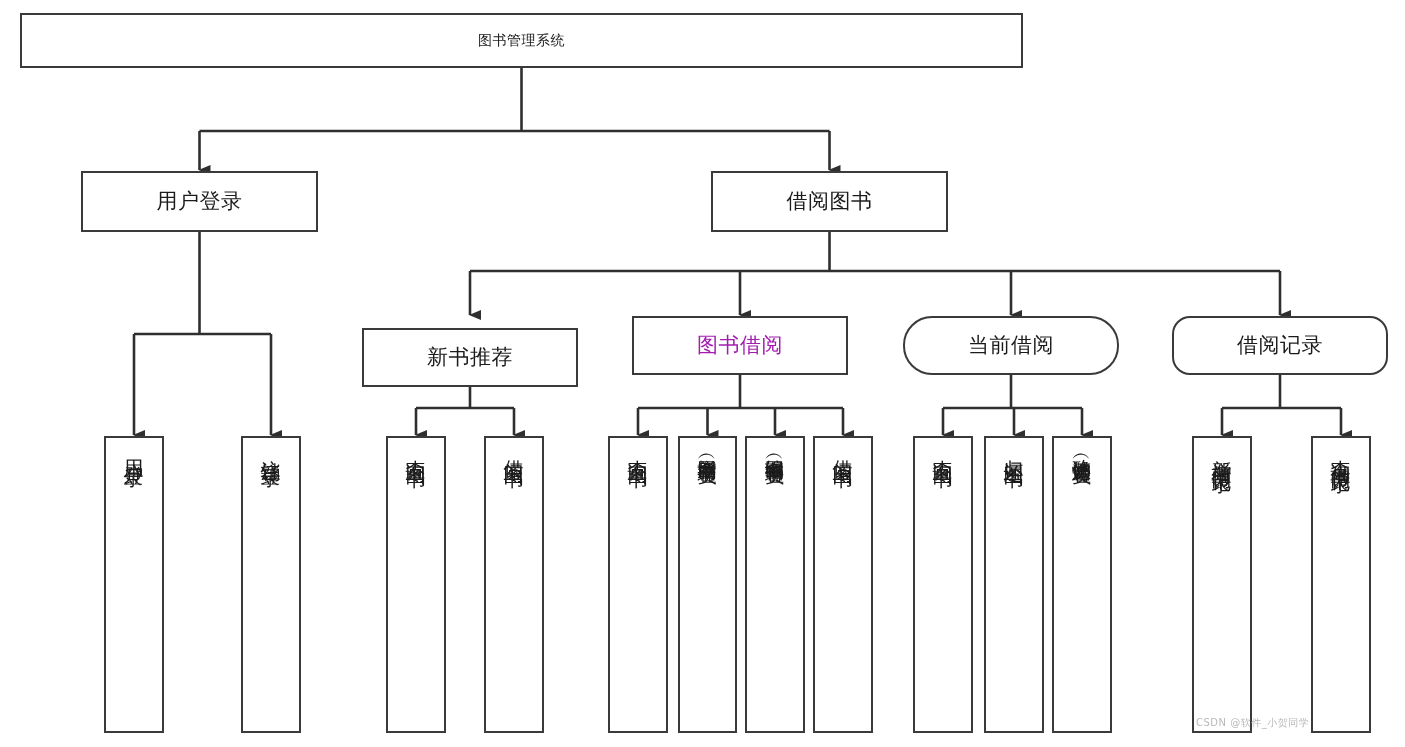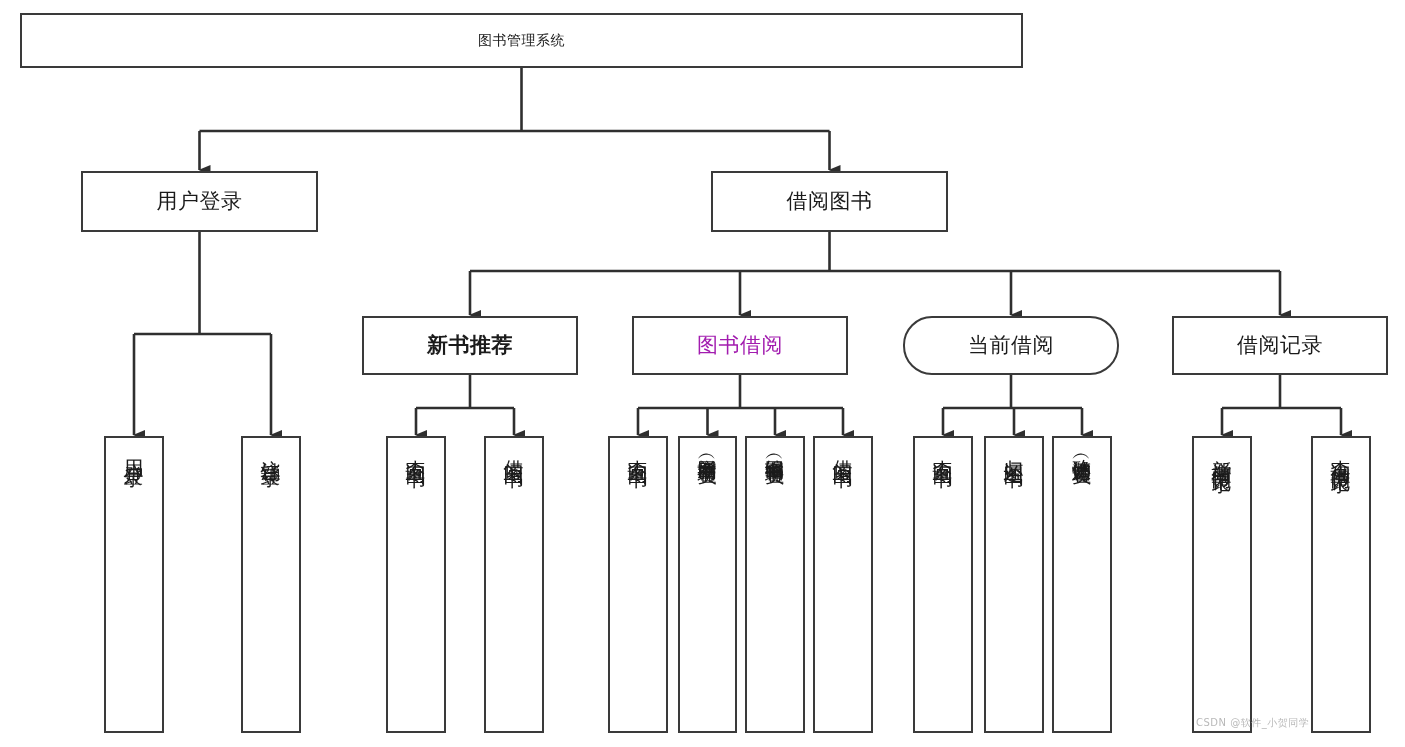--- a/index.html
+++ b/index.html
@@ -128,30 +128,30 @@
   <div id="node-layer">
       <div class="node-box horizontal root" style="left: 20px; top: 13px; width: 1003px; height: 55px; border-color: rgb(58, 58, 58); background: rgb(255, 255, 255);">
         <span class="node-label" style="color: rgb(27, 27, 27);">图书管理系统</span>
       </div>
       <div class="node-box horizontal" style="left: 81px; top: 171px; width: 237px; height: 61px; border-color: rgb(58, 58, 58); background: rgb(255, 255, 255);">
         <span class="node-label" style="color: rgb(27, 27, 27);">用户登录</span>
       </div>
       <div class="node-box horizontal" style="left: 711px; top: 171px; width: 237px; height: 61px; border-color: rgb(58, 58, 58); background: rgb(255, 255, 255);">
         <span class="node-label" style="color: rgb(27, 27, 27);">借阅图书</span>
       </div>
-      <div class="node-box horizontal" style="left: 362px; top: 316px; width: 216px; height: 59px; border-color: rgb(58, 58, 58); background: rgb(255, 255, 255); font-weight: bold;">
+      <div class="node-box horizontal" style="left: 362px; top: 328px; width: 216px; height: 59px; border-color: rgb(58, 58, 58); background: rgb(255, 255, 255);">
         <span class="node-label" style="color: rgb(27, 27, 27);">新书推荐</span>
       </div>
       <div class="node-box horizontal" style="left: 632px; top: 316px; width: 216px; height: 59px; border-color: rgb(58, 58, 58); background: rgb(255, 255, 255);">
         <span class="node-label" style="color: #a21caf;">图书借阅</span>
       </div>
       <div class="node-box horizontal" style="left: 903px; top: 316px; width: 216px; height: 59px; border-color: rgb(58, 58, 58); background: rgb(255, 255, 255); border-radius: 29px;">
         <span class="node-label" style="color: rgb(27, 27, 27);">当前借阅</span>
       </div>
-      <div class="node-box horizontal" style="left: 1172px; top: 316px; width: 216px; height: 59px; border-color: rgb(58, 58, 58); background: rgb(255, 255, 255);">
+      <div class="node-box horizontal" style="left: 1172px; top: 316px; width: 216px; height: 59px; border-color: rgb(58, 58, 58); background: rgb(255, 255, 255); border-radius: 18px;">
         <span class="node-label" style="color: rgb(27, 27, 27);">借阅记录</span>
       </div>
       <div class="node-box vertical" style="left: 104px; top: 436px; width: 60px; height: 297px; border-color: rgb(58, 58, 58); background: rgb(255, 255, 255);">
         <span class="node-label" style="color: rgb(27, 27, 27);">用户登录</span>
       </div>
       <div class="node-box vertical" style="left: 241px; top: 436px; width: 60px; height: 297px; border-color: rgb(58, 58, 58); background: rgb(255, 255, 255);">
         <span class="node-label" style="color: rgb(27, 27, 27);">注销登录</span>
       </div>
       <div class="node-box vertical" style="left: 386px; top: 436px; width: 60px; height: 297px; border-color: rgb(58, 58, 58); background: rgb(255, 255, 255);">
         <span class="node-label" style="color: rgb(27, 27, 27);">查询图书</span>

